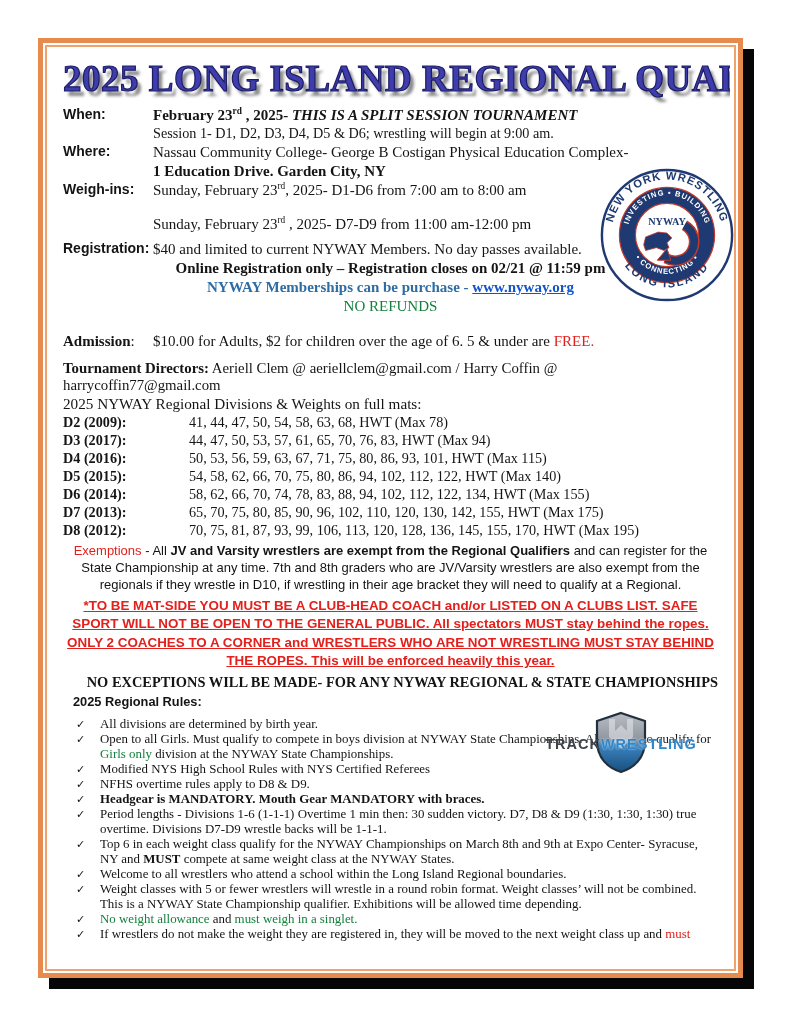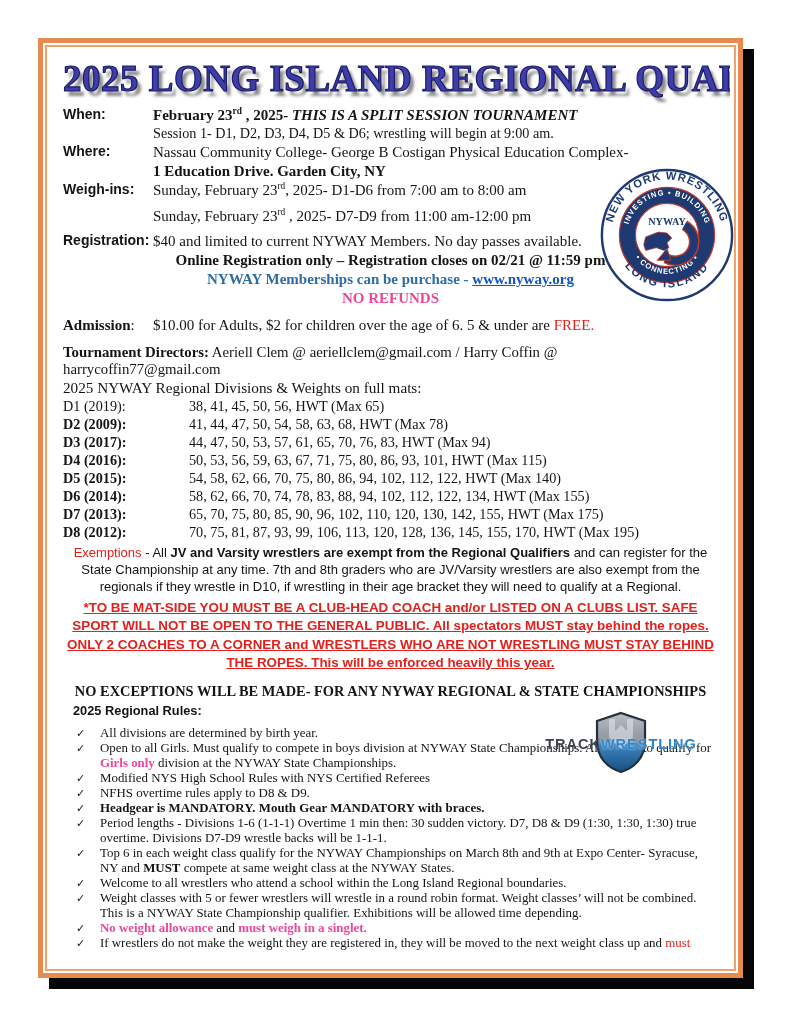--- a/index.html
+++ b/index.html
@@ -7,50 +7,50 @@
          font-family:"Liberation Serif","DejaVu Serif",serif;color:#141414;}
   .frame{position:absolute;left:38px;top:38px;width:695px;height:930px;
          border:5px solid #E78A4D;background:#fff;box-shadow:11px 11px 0 #060606;}
   .frame-inner{position:absolute;inset:2px;border:2px solid #EFA26B;}
   .content{position:absolute;inset:4px;padding:2px 12px 0 12px;overflow:hidden;}
 
   
   .b{font-weight:bold;}
   .bi{font-weight:bold;font-style:italic;}
   .r{color:#E2201C;}
-  .rb{color:#ec4899;font-weight:bold;}
+  .rb{color:#15803d;font-weight:normal;}
   .sup{vertical-align:super;font-size:62%;font-family:Liberation Serif, serif;}
   .sb{color:#2E6DA4;font-weight:bold;}
   .link{color:#1155CC;text-decoration:underline;}
 
   .doc-title{margin:4px 0 6px 0;text-align:center;font-size:37px;font-weight:bold;
      letter-spacing:.5px;color:#3E3DAB;-webkit-text-stroke:1.2px #1B1B66;
      text-shadow:4px 5px 3px rgba(110,110,110,.8);white-space:nowrap;}
 
   .info{font-size:15px;line-height:1.26;}
   .irow{display:grid;grid-template-columns:90px 1fr;}
   .ilabel{font-family:"Liberation Sans","DejaVu Sans",sans-serif;font-weight:bold;font-size:14px;}
   .ilabel.serif{font-family:"Liberation Serif","DejaVu Serif",serif;font-size:15px;}
   .small-line{font-size:14.2px;}
   .cline{text-align:center;}
-  .gap-top{margin-top:8px;}
+  .gap-top{margin-top:16px;}
   .reg-gap{margin-top:6px;}
 
   .directors{margin-top:9px;font-size:14.8px;}
   .div-heading{font-size:15.2px;margin-top:1px;}
   .div-row{display:grid;grid-template-columns:126px 1fr;font-size:14.2px;line-height:18px;}
   .div-row .dl{white-space:nowrap;}
   .div-row.bold-label .dl{font-weight:bold;}
 
   .exemptions{margin:3px auto 0 auto;width:99%;text-align:center;
      font-family:"Liberation Sans","DejaVu Sans",sans-serif;font-size:13px;line-height:1.33;}
   .warning{margin:3px auto 0 auto;width:99%;text-align:center;color:#E2201C;
      font-family:"Liberation Sans","DejaVu Sans",sans-serif;font-weight:bold;
      font-size:13.4px;line-height:1.38;text-decoration:underline;}
-  .no-exceptions{margin-top:10px;text-align:center;font-weight:bold;font-size:14.4px;}
+  .no-exceptions{margin-top:3px;text-align:right;font-weight:bold;font-size:14.4px;}
   .rules-heading{margin:3px 0 8px 10px;font-family:"Liberation Sans","DejaVu Sans",sans-serif;
      font-weight:bold;font-size:12.8px;}
   .rule{display:flex;font-size:12.9px;line-height:15px;}
   .check{width:24px;padding-left:13px;flex:none;font-family:"DejaVu Sans",sans-serif;font-size:11px;}
   .rule-text{flex:1;padding-right:4px;}
 
   
   .nyway-logo{position:absolute;left:552px;top:120px;width:136px;height:136px;}
   
   .tw-logo{position:absolute;left:469px;top:664px;width:210px;height:66px;
@@ -109,24 +109,20 @@
           </div>
         </div>
 
         <div class="directors">
           <span class="b">Tournament Directors:</span><span> Aeriell Clem @ aeriellclem@gmail.com / Harry Coffin @ harrycoffin77@gmail.com</span>
         </div>
 
         <div class="div-heading">2025 NYWAY Regional Divisions &amp; Weights on full mats:</div>
 
         <div>
-          <div class="div-row">
-            <span class="dl">D1 (2019):</span>
-              <span>38, 41, 45, 50, 56, HWT (Max 65)</span>
-          </div>
           <div class="div-row bold-label">
             <span class="dl">D2 (2009):</span>
               <span>41, 44, 47, 50, 54, 58, 63, 68, HWT (Max 78)</span>
           </div>
           <div class="div-row bold-label">
             <span class="dl">D3 (2017):</span>
               <span>44, 47, 50, 53, 57, 61, 65, 70, 76, 83, HWT (Max 94)</span>
           </div>
           <div class="div-row bold-label">
             <span class="dl">D4 (2016):</span>

